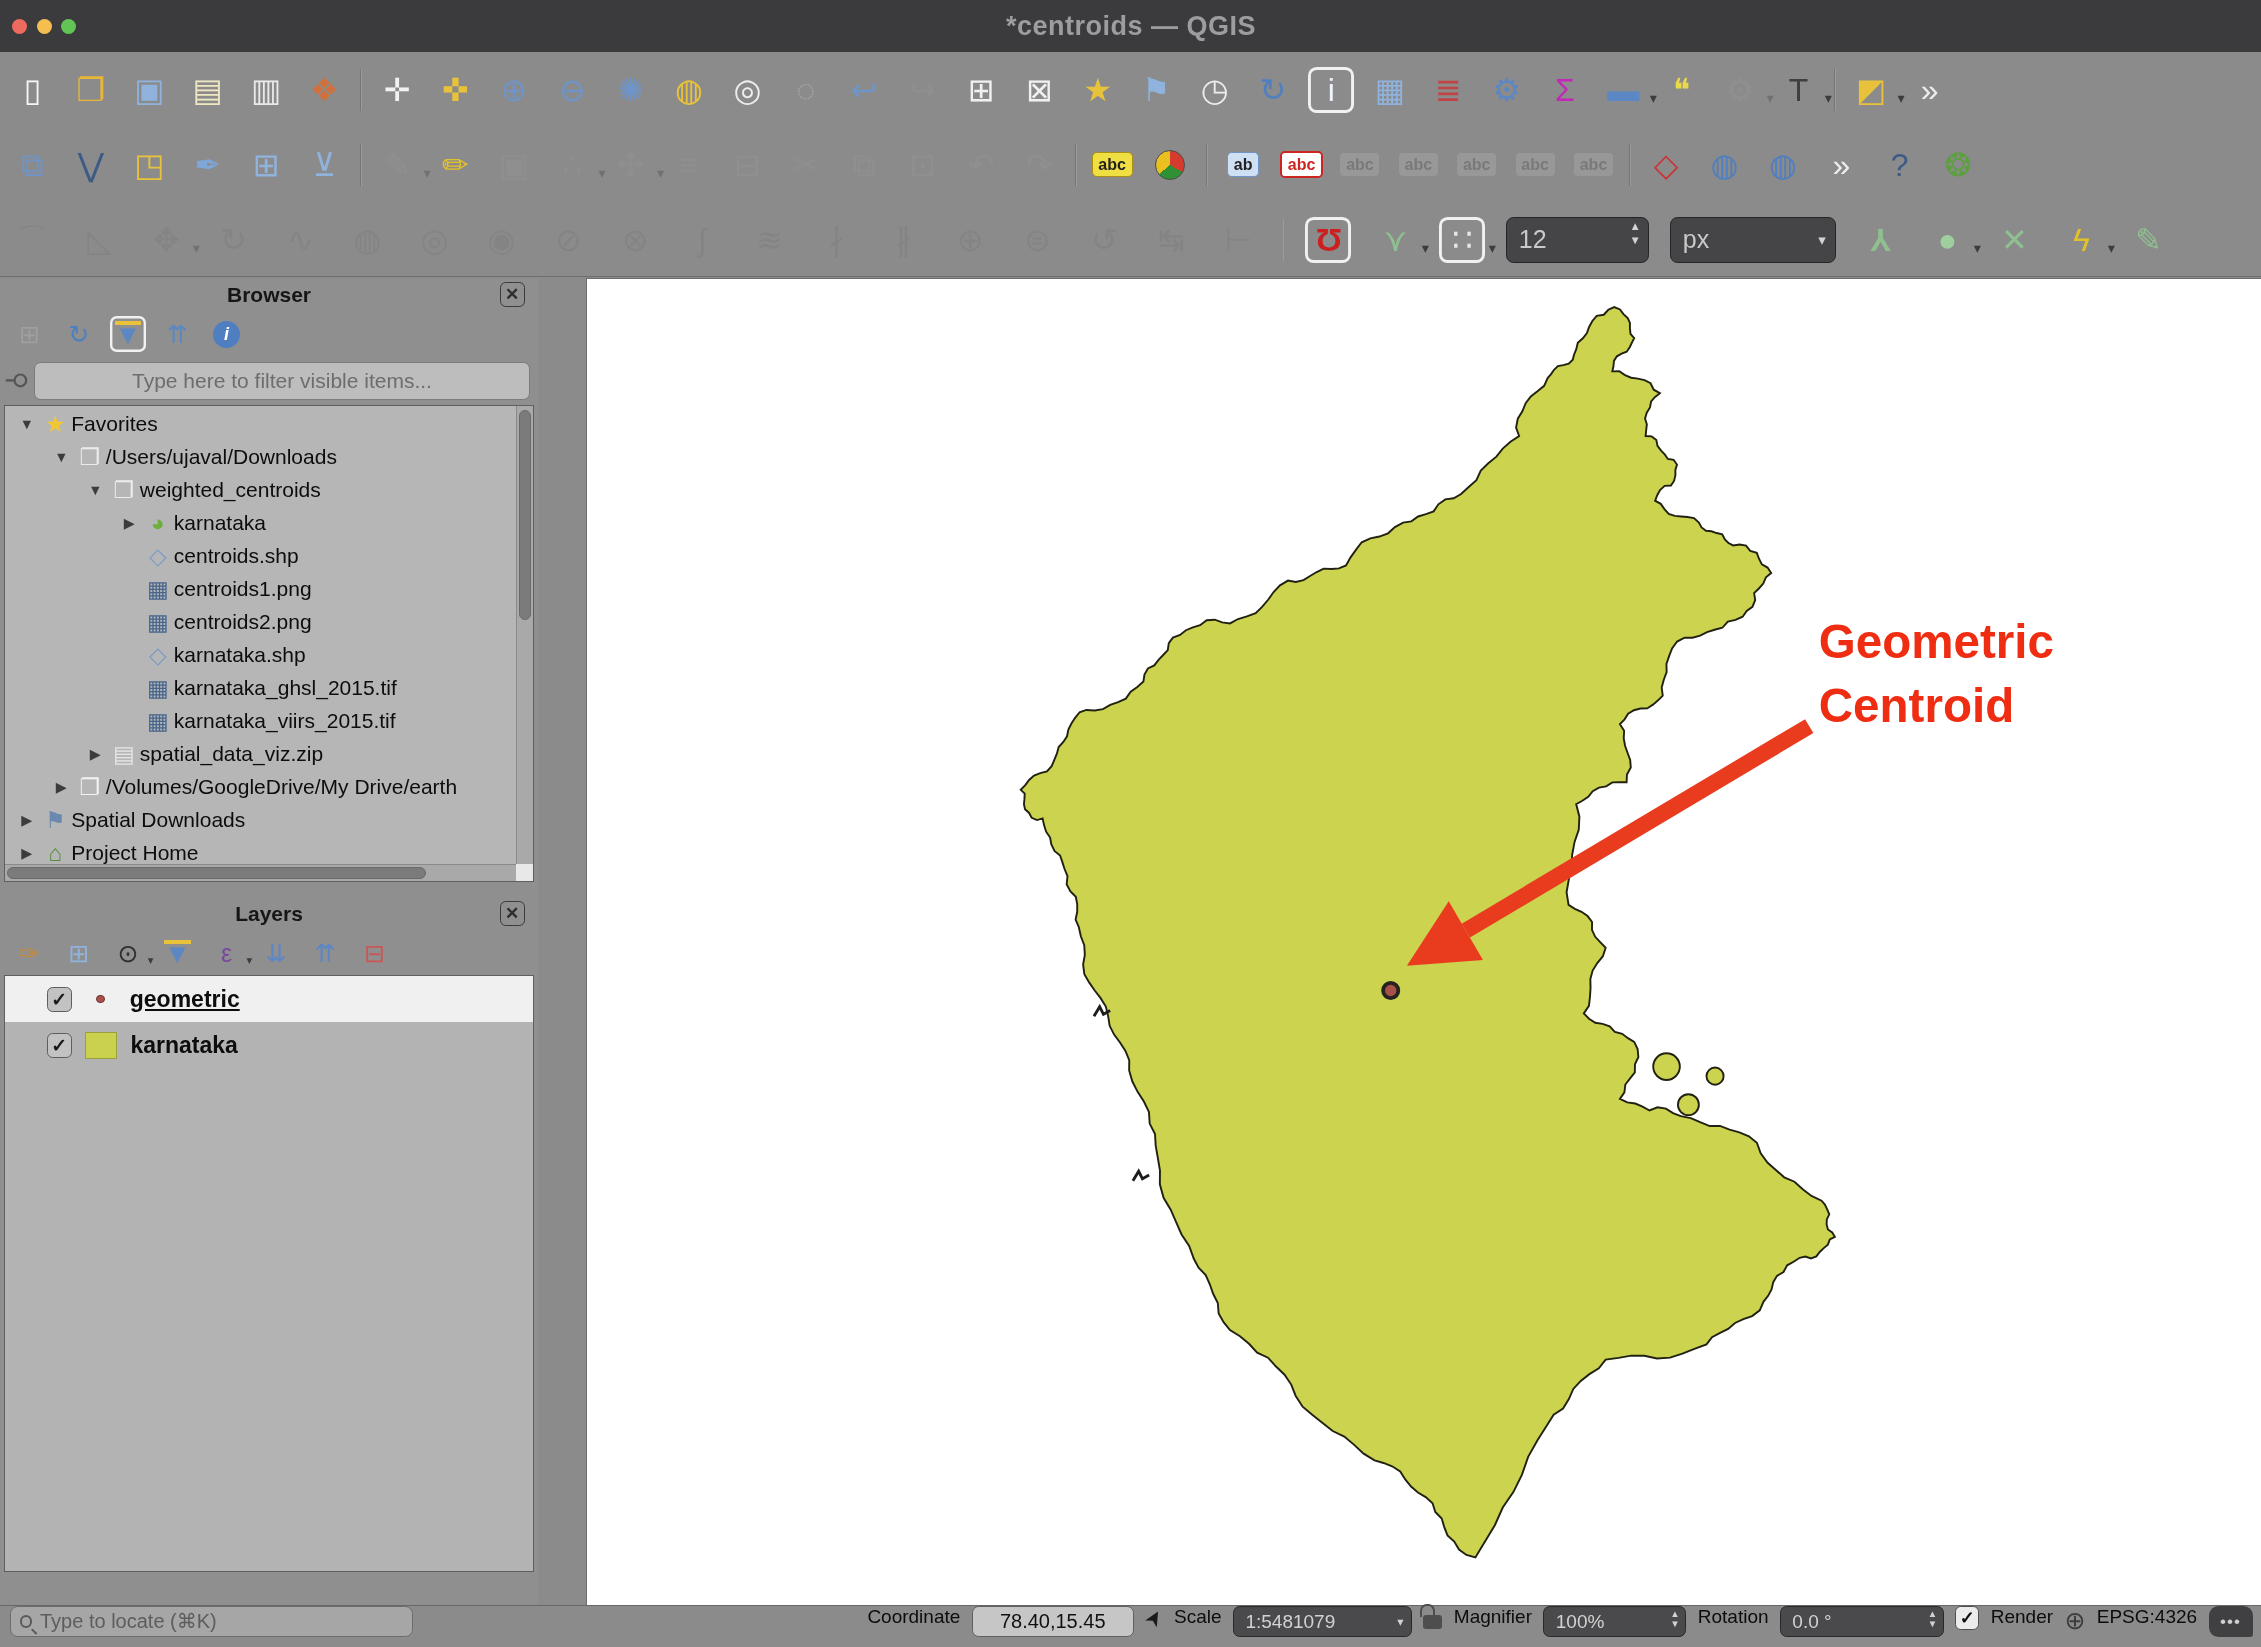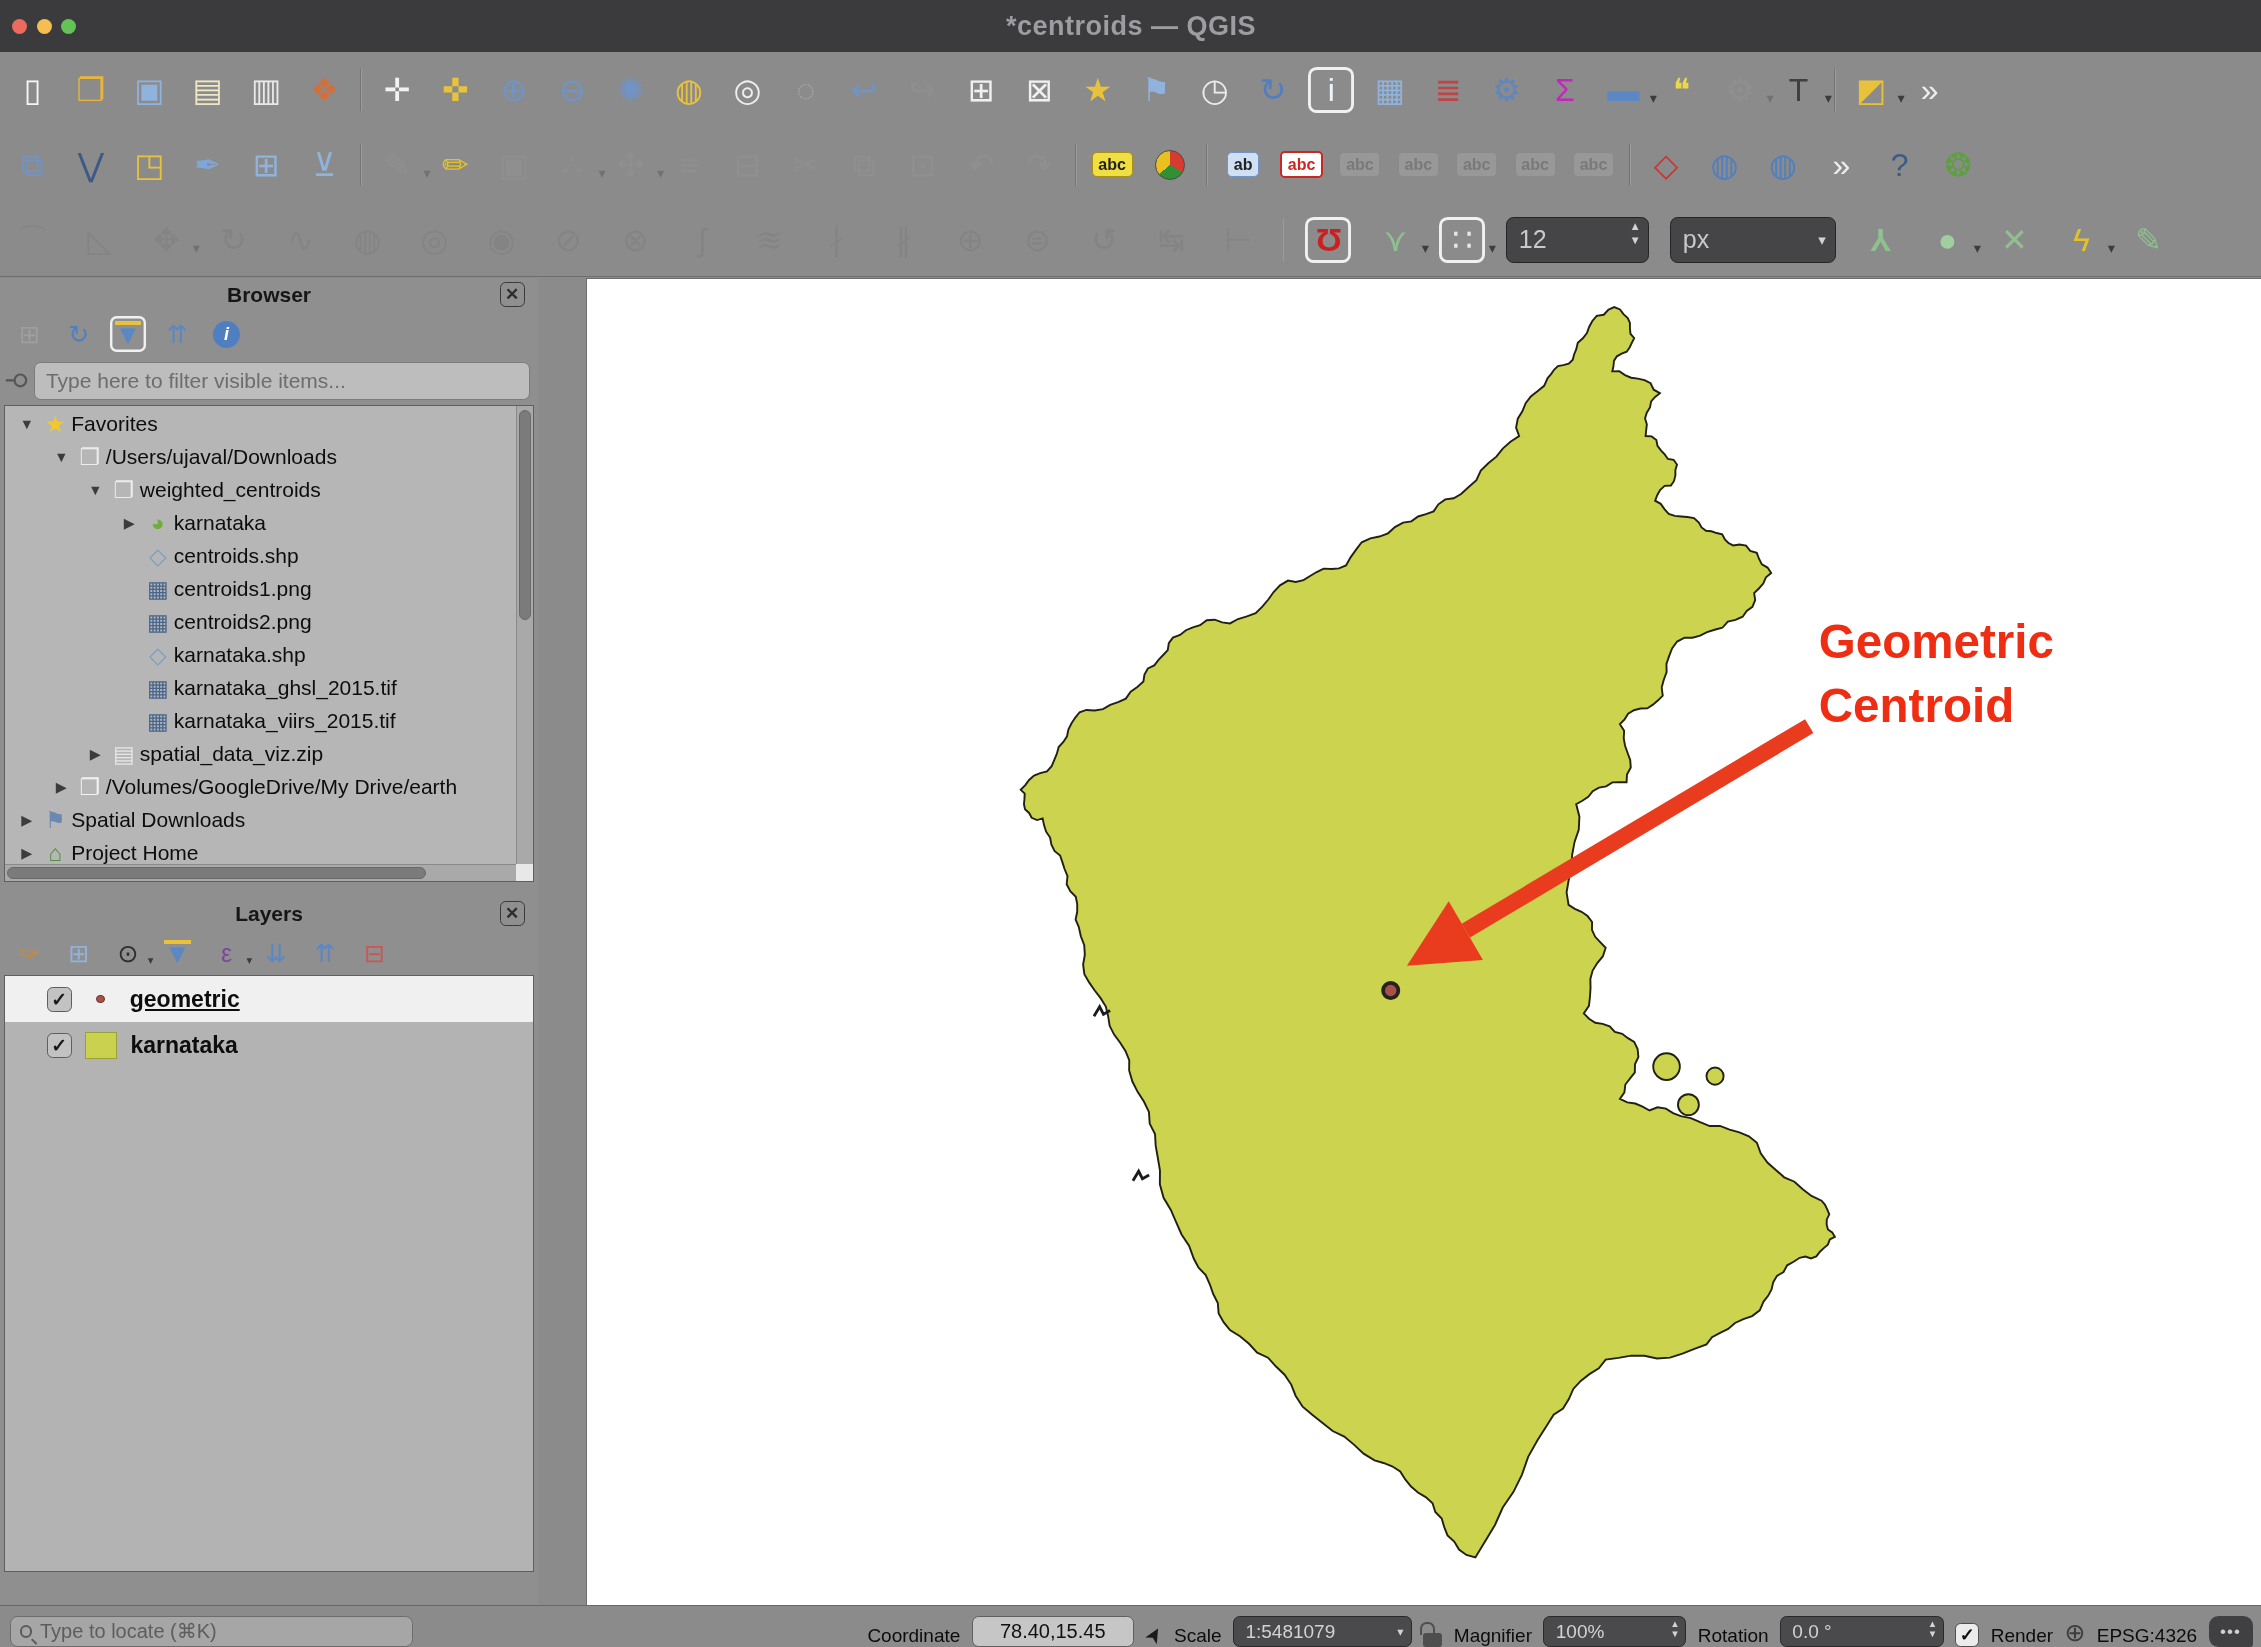--- a/index.html
+++ b/index.html
@@ -46,21 +46,21 @@
   .panel-toolbar { display:flex; align-items:center; gap:13.3px; padding:5.7px 11.4px; height:44px; }
   .pbtn { width:36px; height:36px; display:flex; align-items:center; justify-content:center; font-size:25px; border-radius:6.7px; position:relative; }
   .pbtn.active { box-shadow: inset 0 0 0 2.4px #f1f1f1; }
   .pbtn .dd { position:absolute; right:-7.6px; bottom:3.8px; font-size:11.4px; color:#3c3c3c; }
   .infocircle { width:27px; height:27px; border-radius:50%; background:#4f7fc0; color:#fff; font-size:18px; font-style:italic;
     font-weight:bold; display:flex; align-items:center; justify-content:center; }
   .funnel-glyph { color:#5b87c5; border-top:4.8px solid #e9c23a; line-height:.8; font-size:27px; }
 
   #browser-filter-row { display:flex; align-items:center; gap:7.6px; padding:0 7.6px; height:49px; }
   #browser-filter-input { flex:1; height:38px; background:#bdbdbd; border:1.9px solid #7b7b7b; border-radius:6.7px;
-    font-size:21px; color:#222; padding:0 11.4px; font-family:"Liberation Sans",sans-serif; }
+    font-size:21px; color:#222; padding:0 11.4px; font-family:"Liberation Sans",sans-serif;text-align:center; }
   #browser-filter-input::placeholder { color:#6d6d6d; }
   .wrench { font-size:25px; color:#555; transform:rotate(90deg); }
 
   #browser-tree-wrap { margin:0 3.8px; height:477px; background:#b6b6b6; border:1.9px solid #5f5f5f; position:relative; overflow:hidden; }
   #browser-tree { position:absolute; left:0; top:1.9px; right:19px; }
   .tree-row { height:33px; display:flex; align-items:center; font-size:21px; color:#0d0d0d; white-space:nowrap; }
   .tree-exp { width:25px; text-align:center; font-size:14.3px; color:#3c3c3c; flex:0 0 auto; }
   .tree-ico { width:32px; text-align:center; font-size:23px; flex:0 0 auto; }
   .vscroll { position:absolute; right:0; top:0; bottom:17px; width:17px; background:#a9a9a9; border-left:1px solid #8a8a8a; }
   .vthumb { position:absolute; left:1.9px; right:1.9px; top:3.8px; height:46%; background:#7b7b7b; border-radius:6.7px; border:1px solid #6a6a6a; }
@@ -79,21 +79,21 @@
   .sym-point { width:8.6px; height:8.6px; border-radius:50%; background:#a85049; border:1px solid #6e3530; margin:0 11.4px; }
   .sym-poly { width:32px; height:27px; background:#c9d14f; border:1px solid #9aa03a; }
 
   
   #map-canvas { position:absolute; left:586px; top:278px; width:1676px; height:1328px; background:#ffffff;
     border-left:1.9px solid #6e6e6e; border-top:1px solid #6e6e6e; }
   #map-svg { width:1674px; height:1327px; display:block; }
 
   
   #statusbar { position:absolute; left:0; top:1605px; width:2262px; height:42px; background:#8b8b8b;
-    border-top:1px solid #686868; display:flex; align-items:flex-end; padding:0 9.5px; gap:11.4px; }
+    border-top:1px solid #686868; display:flex; align-items:flex-start; padding:0 9.5px; gap:11.4px; }
   #locator { width:403px; height:31px; background:#a6a6a6; border:1.4px solid #6c6c6c; border-radius:7.6px;
     display:flex; align-items:center; gap:7.6px; padding:0 9.5px; }
   #locator input { flex:1; border:none; background:transparent; outline:none; font-size:20px; color:#222;
     font-family:"Liberation Sans",sans-serif; }
   #locator input::placeholder { color:#5d5d5d; }
   .mag-icon { width:12.4px; height:12.4px; border:2.4px solid #5a5a5a; border-radius:50%; position:relative; flex:0 0 auto; }
   .mag-icon::after { content:""; position:absolute; width:2.4px; height:6.7px; background:#5a5a5a; left:10.5px; top:10.5px; transform:rotate(-45deg); }
   .sb-label { font-size:19px; color:#0c0c0c; }
   .sb-light { height:31px; background:#c6c6c6; border:1.4px solid #5f5f5f; border-radius:6.7px; color:#111;
     font-size:20px; display:flex; align-items:center; justify-content:center; padding:0 9.5px; }

